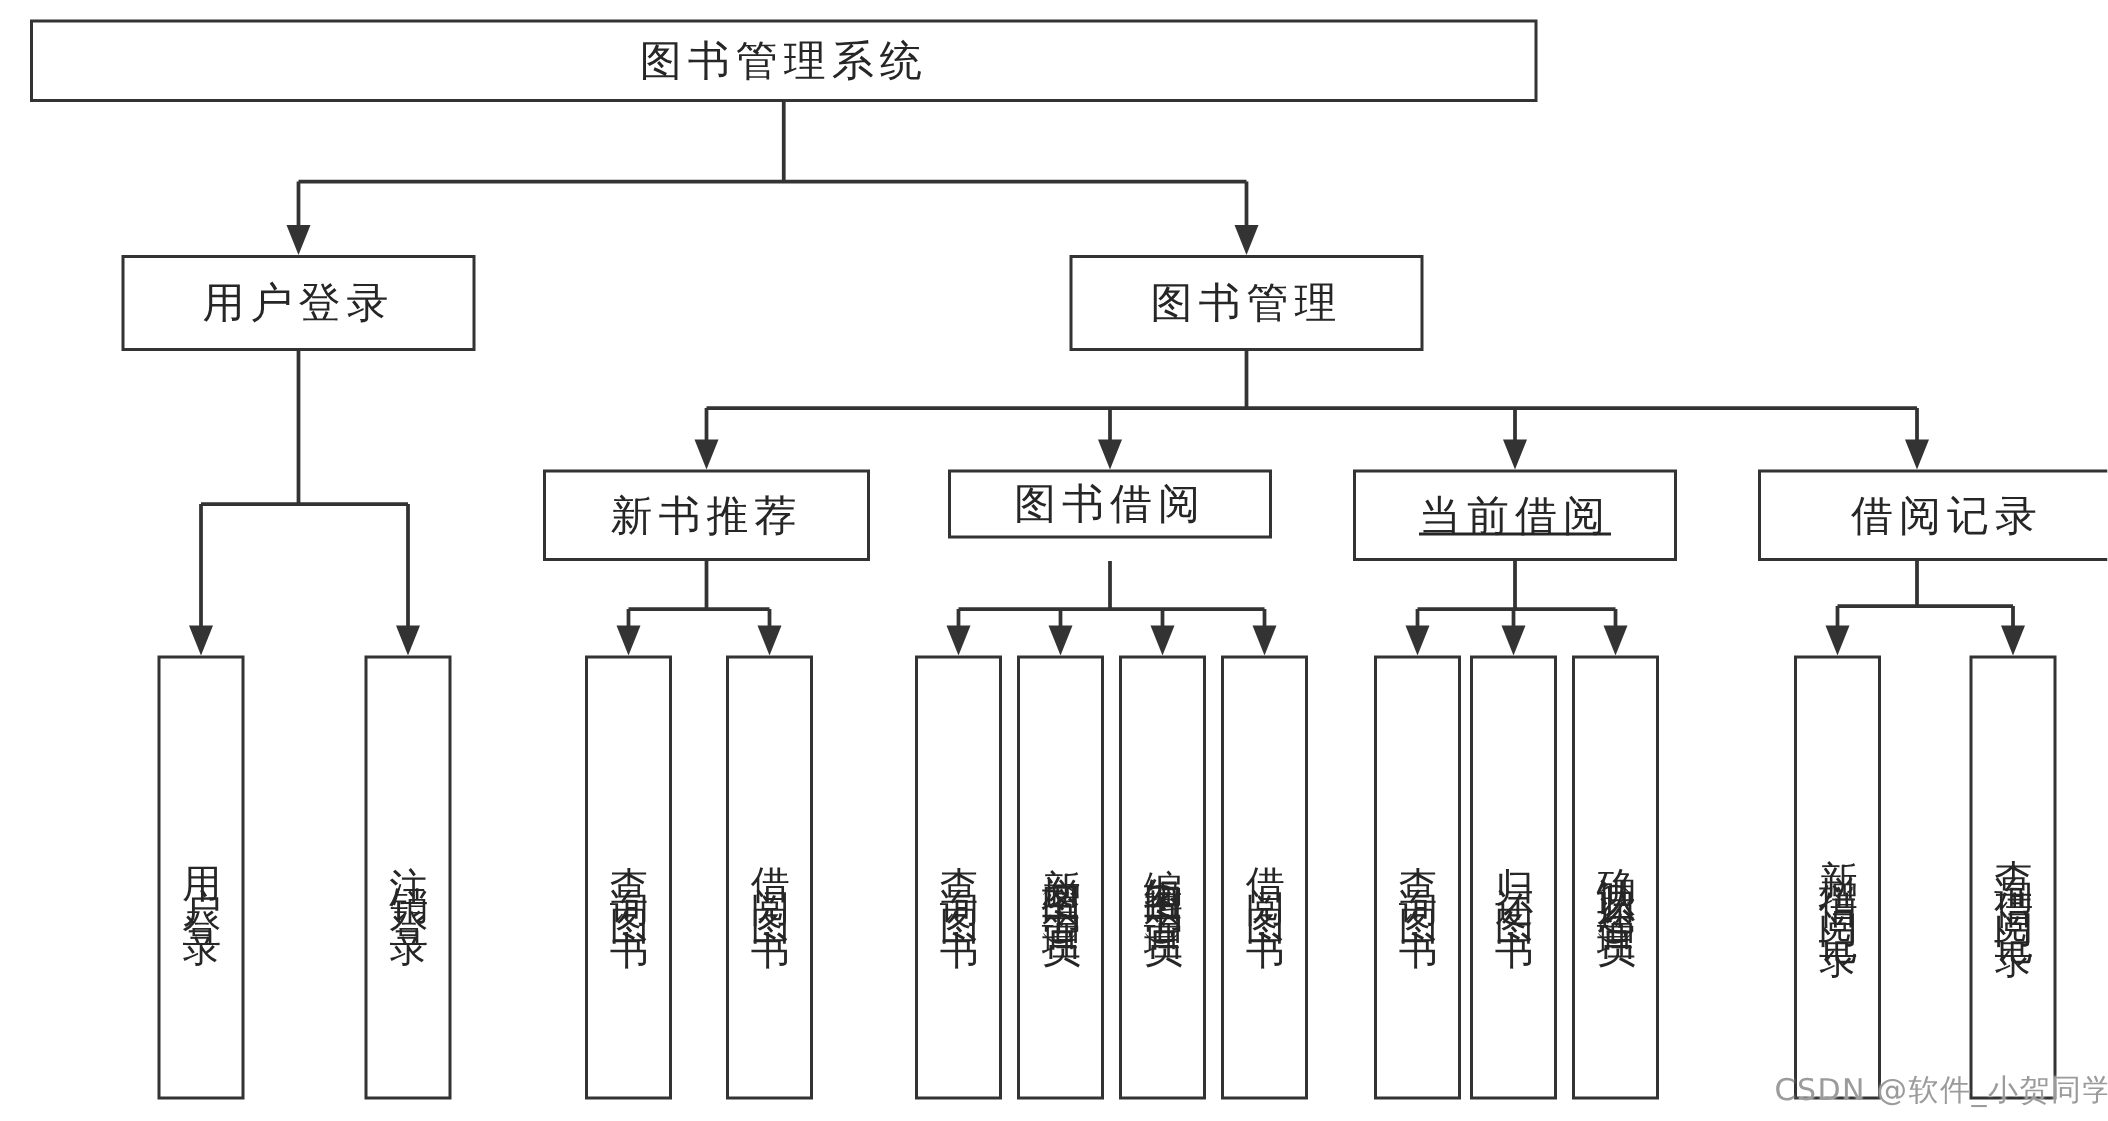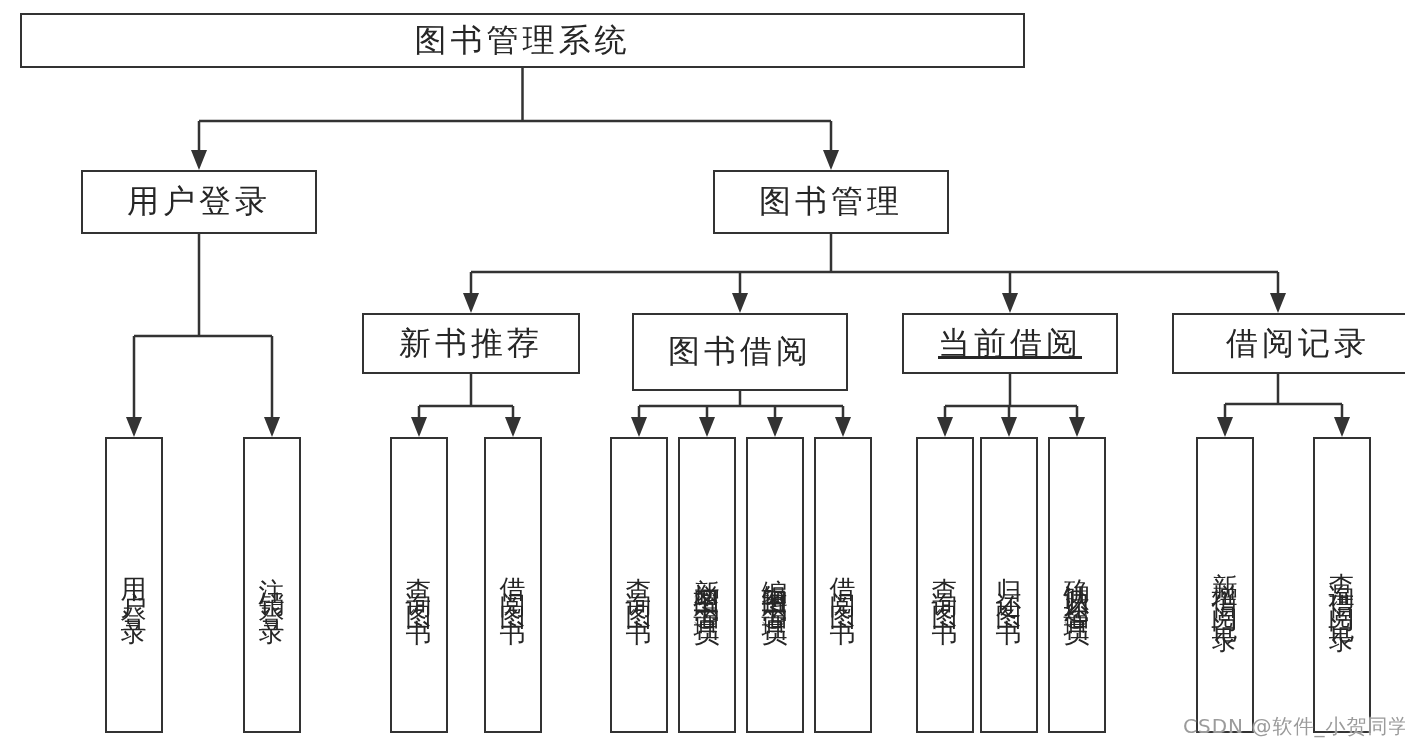--- a/index.html
+++ b/index.html
@@ -18,21 +18,21 @@
   }
   .node {
     position: absolute;
     box-sizing: border-box;
     background: #ffffff;
     border: 2.5px solid #333333;
     display: flex;
     align-items: center;
     justify-content: center;
     color: #262626;
-    font-size: 32px;
+    font-size: 28px;
     letter-spacing: 4px;
     white-space: nowrap;
   }
   .vnode {
     position: absolute;
     box-sizing: border-box;
     top: 437px;
     width: 58px;
     height: 296px;
     background: #ffffff;
@@ -116,21 +116,21 @@
   <div class="node" style="left:81px; top:170px; width:236px; height:64px;">
     <span>用户登录</span>
   </div>
   <div class="node" style="left:362px; top:313px; width:218px; height:61px;">
     <span>新书推荐</span>
   </div>
 
   <div class="node" style="left:713px; top:170px; width:236px; height:64px;">
     <span>图书管理</span>
   </div>
-  <div class="node" style="left:632px; top:313px; width:216px; height:78px;">
+  <div class="node" style="left:632px; top:313px; width:216px; height:46px;">
     <span>图书借阅</span>
   </div>
   <div class="node" style="left:902px; top:313px; width:216px; height:61px;text-decoration:underline;">
     <span>当前借阅</span>
   </div>
   <div class="node" style="left:1172px; top:313px; width:252px; height:61px;">
     <span>借阅记录</span>
   </div>
 
   <div class="vnode sp-lg" style="left:105px;">

